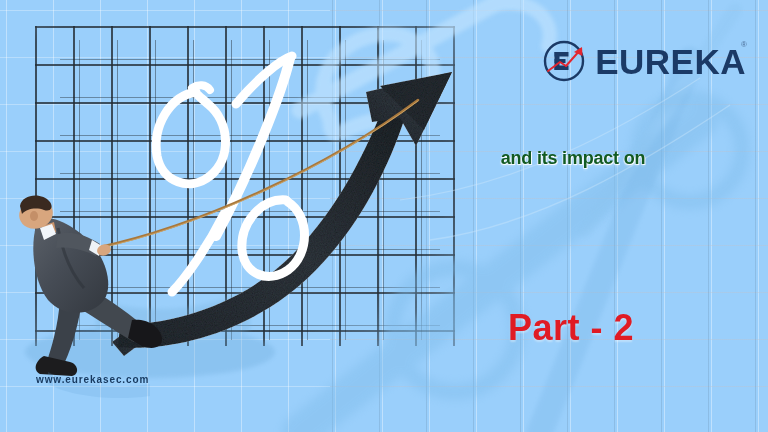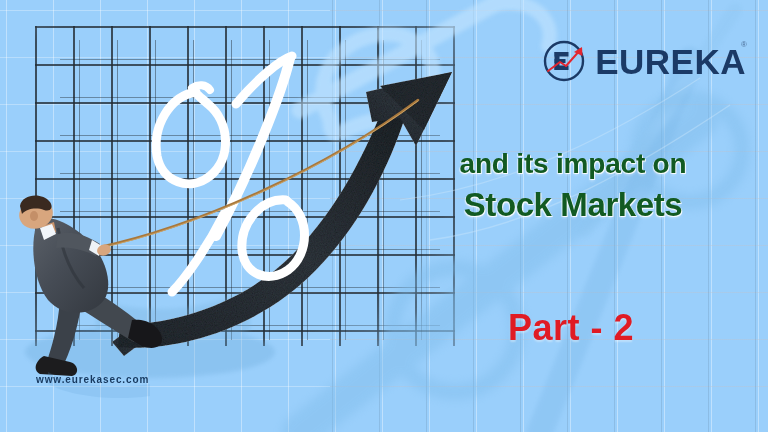--- a/index.html
+++ b/index.html
@@ -80,21 +80,21 @@
     position:absolute; right:30px; top:148px;
     width:330px; text-align:center;
     font-weight:bold; color:#125a22;
     line-height:1.17; letter-spacing:-.2px;
     text-shadow:
        1px 1px 0 rgba(255,255,255,.85),
       -1px 1px 0 rgba(255,255,255,.55),
        0 2px 3px rgba(255,255,255,.45);
   }
   .hl-1 { font-size:25.5px; }
-  .hl-2 { font-size:28px; }
+  .hl-2 { font-size:18px; }
   .hl-3 { font-size:33px; margin-top:5px; letter-spacing:-.4px; }
 
   .part {
     position:absolute; right:32px; top:310px;
     width:330px; text-align:center;
     font-size:36px; font-weight:bold; color:#e01b24;
     letter-spacing:.5px; line-height:1;
     text-shadow: 0 2px 2px rgba(255,255,255,.35);
   }
 
@@ -264,20 +264,19 @@
       <path d="M 41 9 L 41.5 18 L 33 14 Z" fill="#e3262f"></path>
     </svg>
     <div style="position:relative;">
       <span class="logo-word">EUREKA</span>
       <span class="logo-reg">®</span>
     </div>
   </div>
 
   <div class="headline">
     <div class="hl-2">and its impact on</div>
-    <div class="hl-3">Stock Markets</div>
   </div>
 
   <div class="part">Part - 2</div>
 
   <div class="site">www.eurekasec.com</div>
 
 </div>
 
 </body></html>

